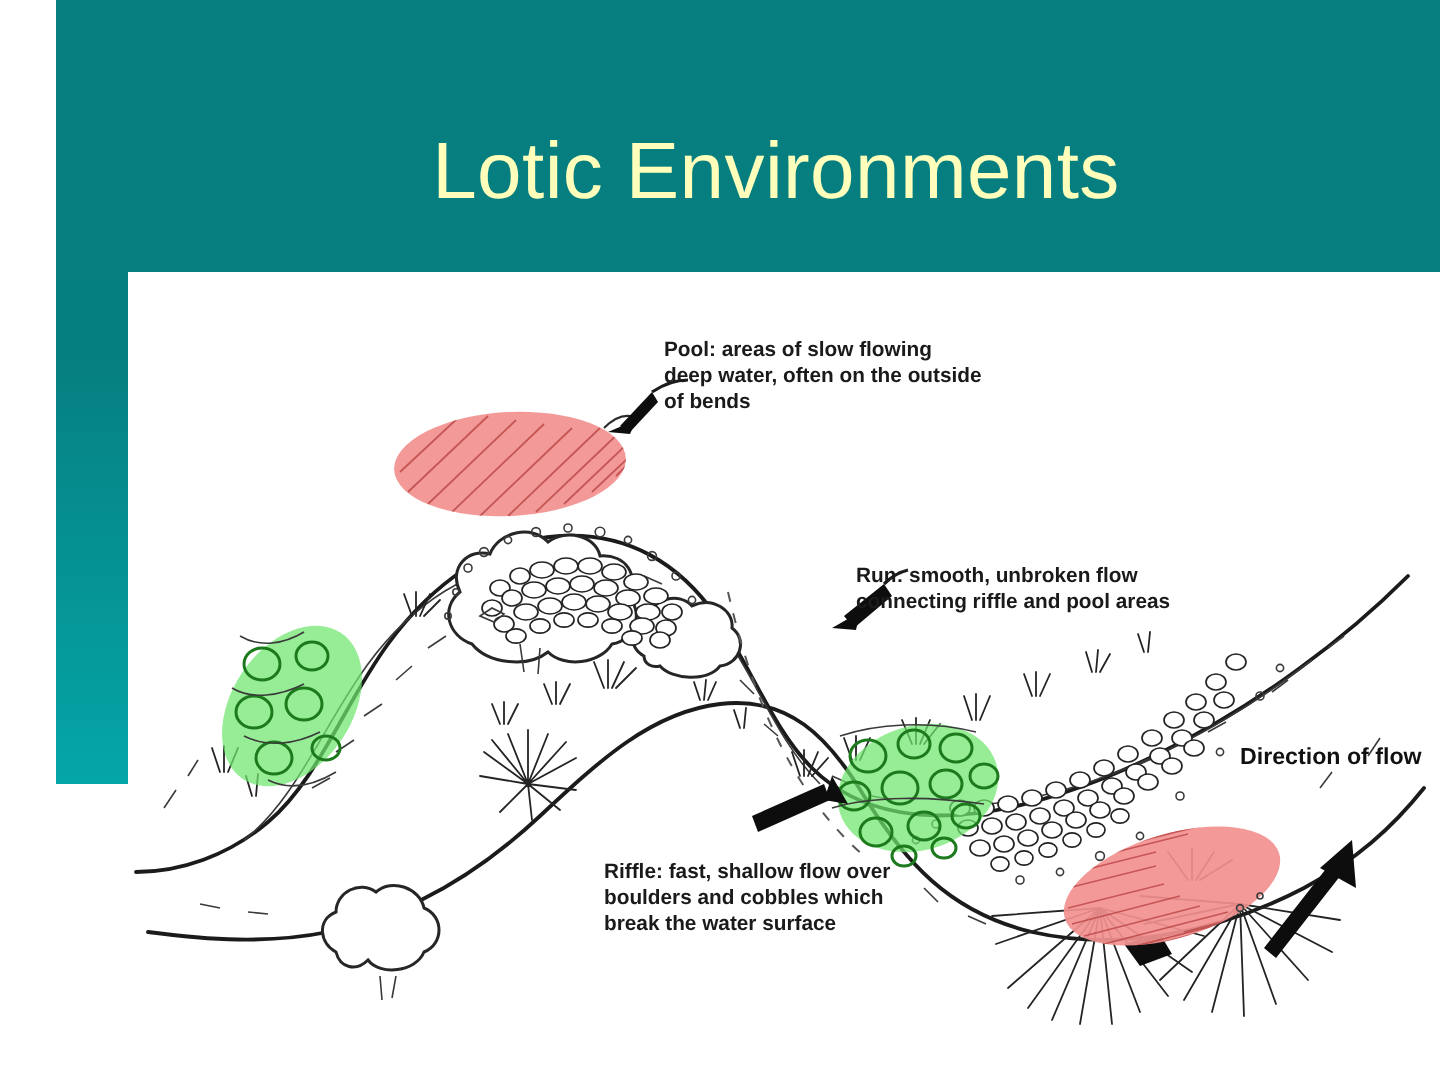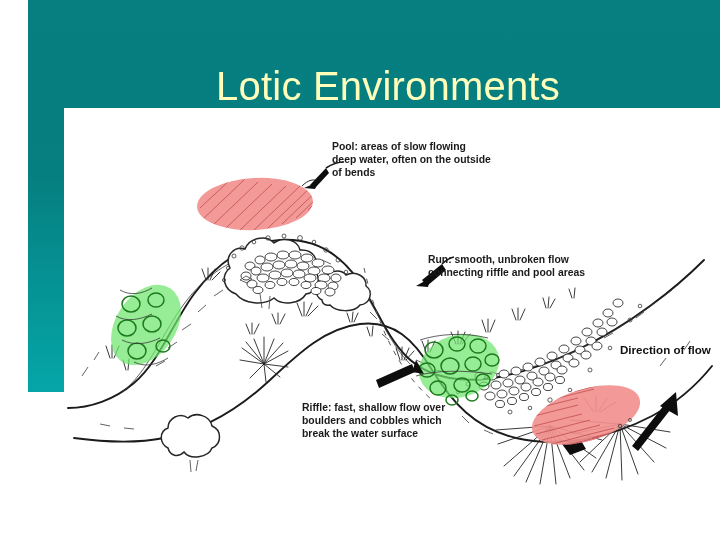--- a/index.html
+++ b/index.html
@@ -28,21 +28,21 @@
     color: #ffffbb;
     font-size: 40px;
     font-weight: normal;
     letter-spacing: 0.2px;
     line-height: 50px;
     font-family: "Liberation Sans", sans-serif;
   }
   #figure-panel {
     position: absolute;
     left: 36px;
-    top: 108px;
+    top: 136px;
     width: 656px;
     height: 393px;
     background: #ffffff;
     overflow: hidden;
   }
   #figure-svg {
     display: block;
     width: 656px;
     height: 393px;
   }

